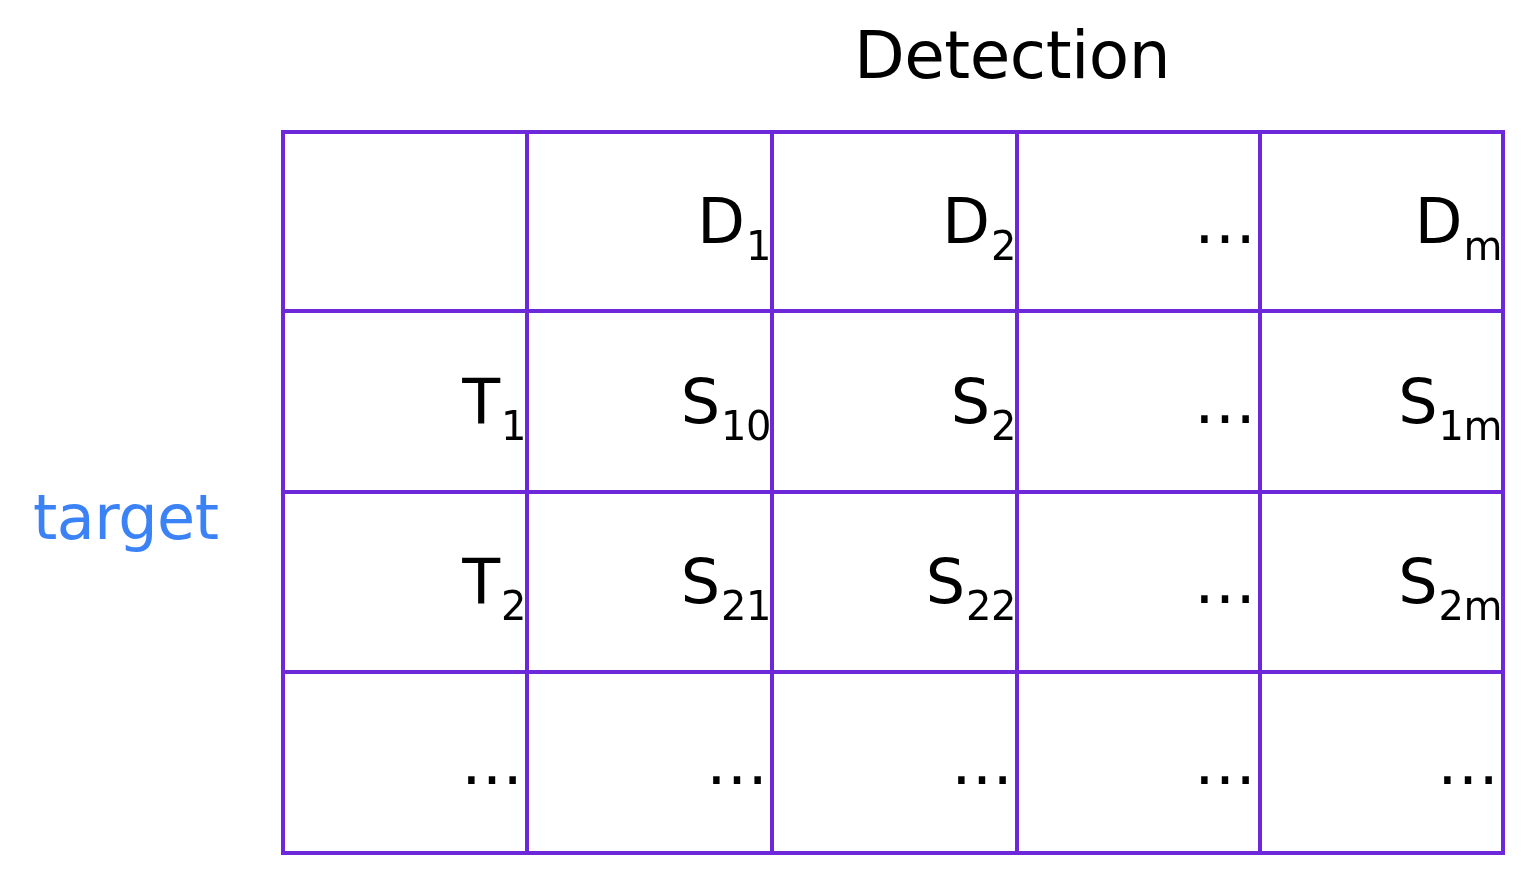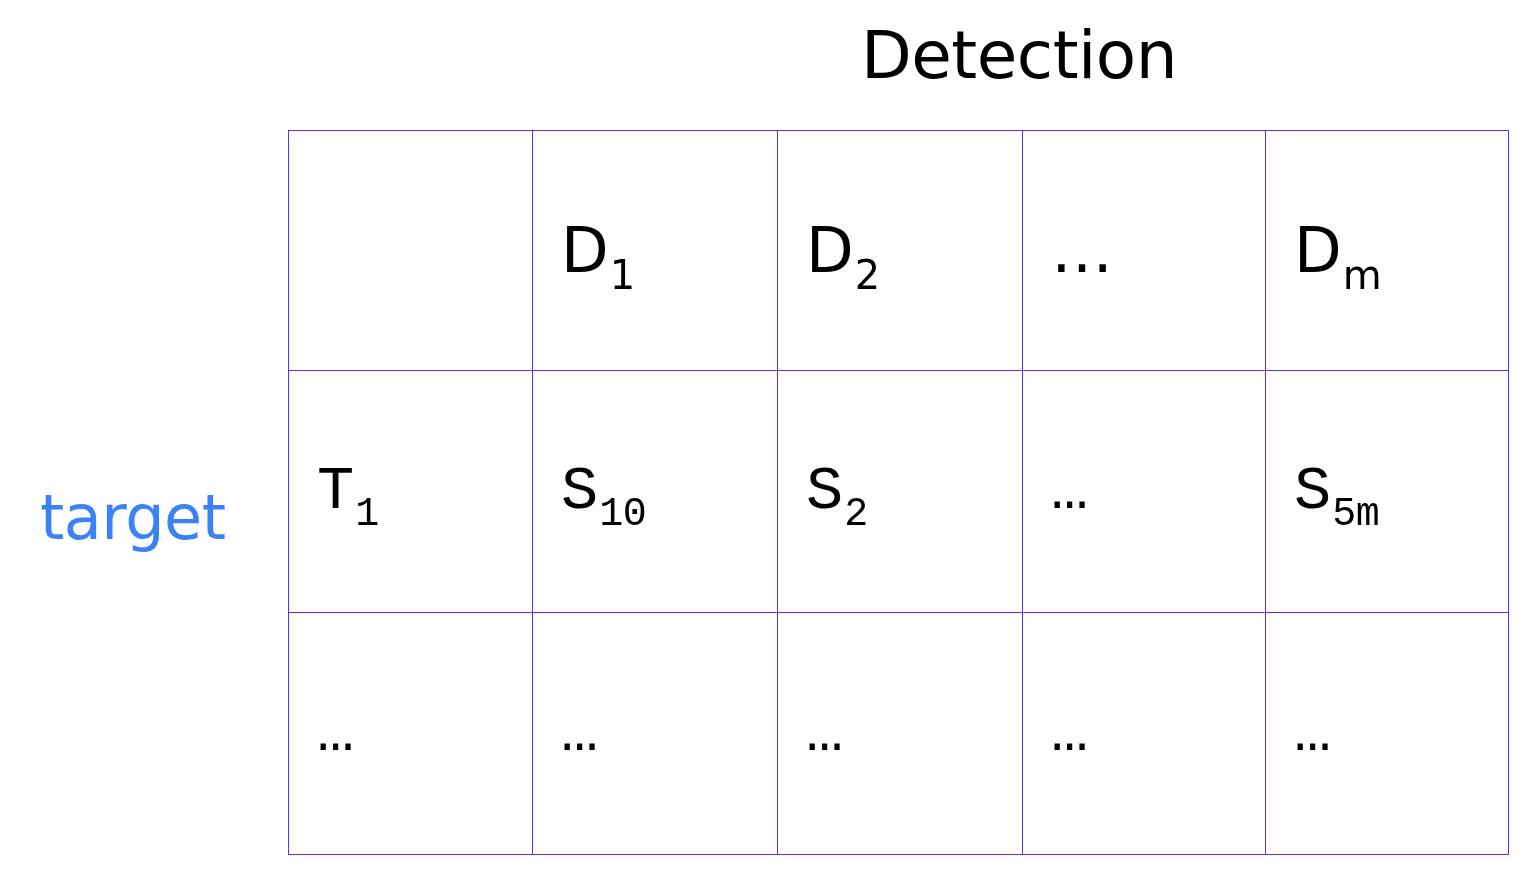--- a/index.html
+++ b/index.html
@@ -11,21 +11,21 @@
     width: 1536px;
     height: 892px;
     font-family: "DejaVu Sans", sans-serif;
     color: #000000;
     overflow: hidden;
     position: relative;
   }
 
   #stage {
     position: absolute;
-    left: 12px;
+    left: 5px;
     top: 0;
     width: 1412px;
     height: 892px;
   }
 
   
   .detection-title {
     position: absolute;
     left: 520px;
     top: 16px;
@@ -58,39 +58,40 @@
   .matrix {
     position: absolute;
     left: 276px;
     top: 130px;
     width: 1218px;
     height: 725px;
     border-collapse: collapse;
     table-layout: fixed;
   }
   .matrix td {
-    border: 1px solid #6d28d9;
+    border: 4px solid #6d28d9;
     padding: 0 0 0 28px;
     margin: 0;
     vertical-align: middle;
     background: #ffffff;
     font-size: 62px;
     line-height: 1.0;
     font-weight: 400;
     white-space: nowrap;
     overflow: hidden;
+    text-align: right;
   }
 
   col.c-corner { width: 244px; }
   col.c-d      { width: 245px; }
   col.c-dots   { width: 243px; }
   col.c-dlast  { width: 243px; }
 
   tr.row-head { height: 144px; }
-  tr.row-body { height: 145px; font-family: Liberation Mono, monospace; }
+  tr.row-body { height: 145px; }
 
   .cell-corner { background: #ffffff; }
   .cell-head   { background: #fce296; }
   .cell-rowhdr { background: #c7e0b2; }
   .cell-score  { background: #ffffff; }
 
   .sym {
     display: inline-block;
     position: relative;
   }
@@ -151,27 +152,44 @@
         <td class="cell-score">
           <span class="sym"><span class="base">S</span><span class="sub">10</span></span>
         </td>
         <td class="cell-score">
           <span class="sym"><span class="base">S</span><span class="sub">2</span></span>
         </td>
         <td class="cell-score">
           <span class="ellipsis">…</span>
         </td>
         <td class="cell-score">
-          <span class="sym"><span class="base">S</span><span class="sub">5m</span></span>
-        </td>
-      </tr>
-
+          <span class="sym"><span class="base">S</span><span class="sub">1m</span></span>
+        </td>
+      </tr>
 
       <tr class="row-body">
         <td class="cell-rowhdr">
+          <span class="sym"><span class="base">T</span><span class="sub">2</span></span>
+        </td>
+        <td class="cell-score">
+          <span class="sym"><span class="base">S</span><span class="sub">21</span></span>
+        </td>
+        <td class="cell-score">
+          <span class="sym"><span class="base">S</span><span class="sub">22</span></span>
+        </td>
+        <td class="cell-score">
+          <span class="ellipsis">…</span>
+        </td>
+        <td class="cell-score">
+          <span class="sym"><span class="base">S</span><span class="sub">2m</span></span>
+        </td>
+      </tr>
+
+      <tr class="row-body">
+        <td class="cell-rowhdr">
           <span class="ellipsis">…</span>
         </td>
         <td class="cell-score">
           <span class="ellipsis">…</span>
         </td>
         <td class="cell-score">
           <span class="ellipsis">…</span>
         </td>
         <td class="cell-score">
           <span class="ellipsis">…</span>

